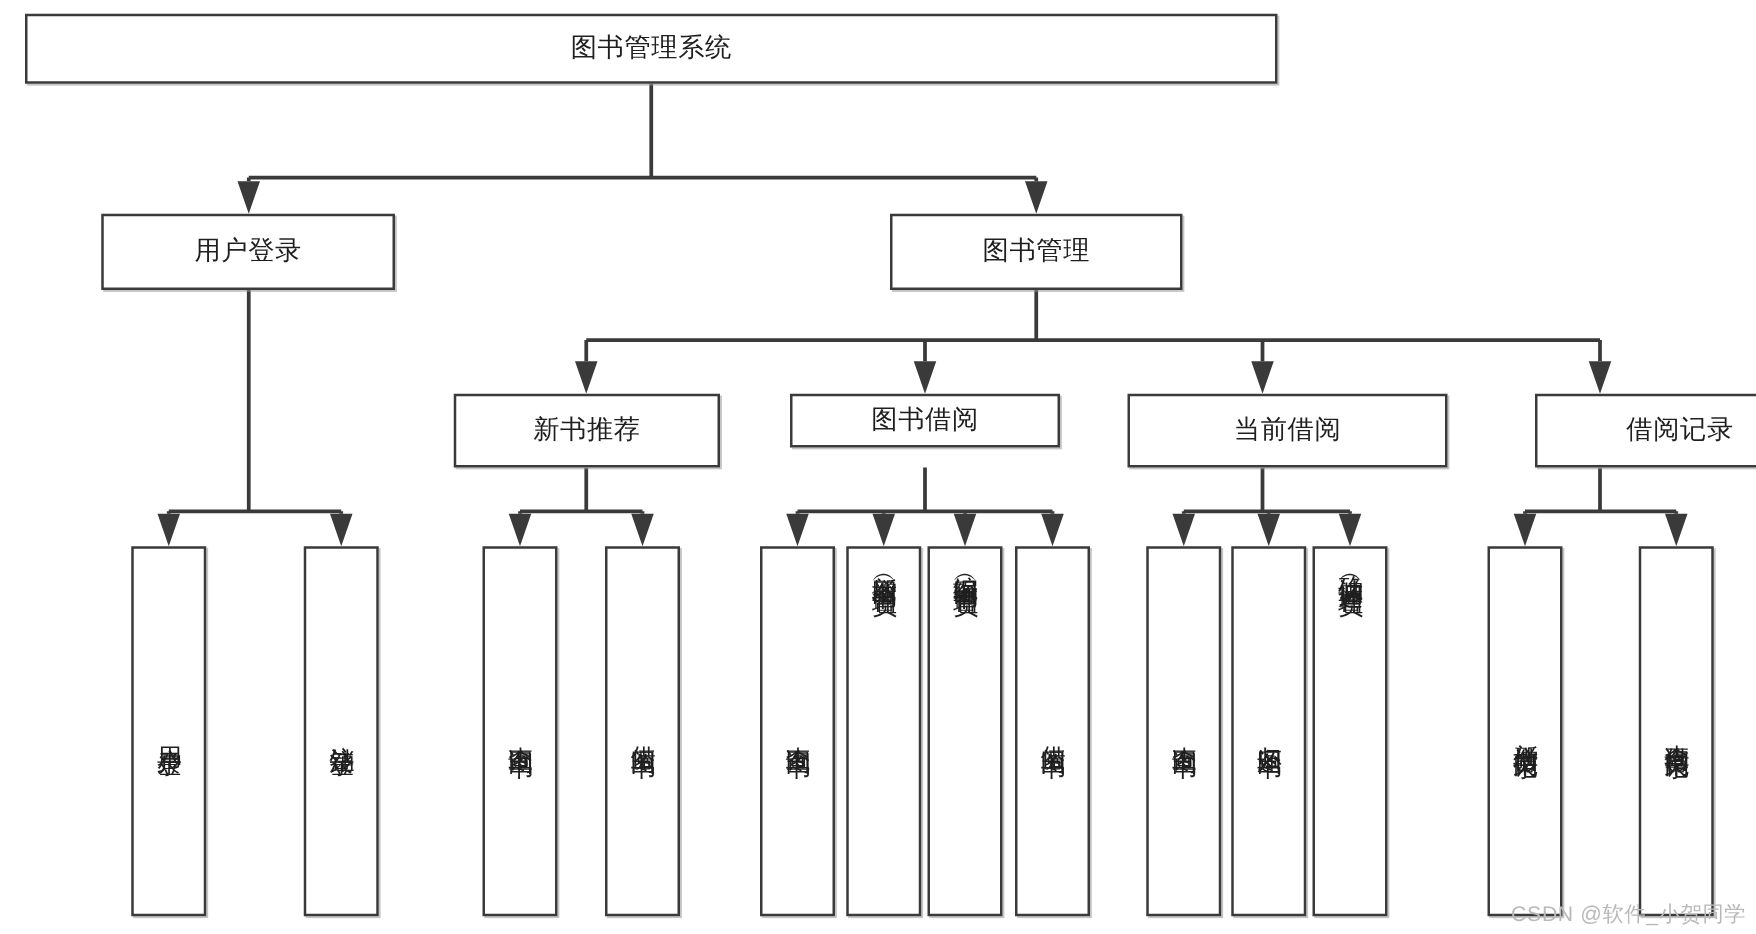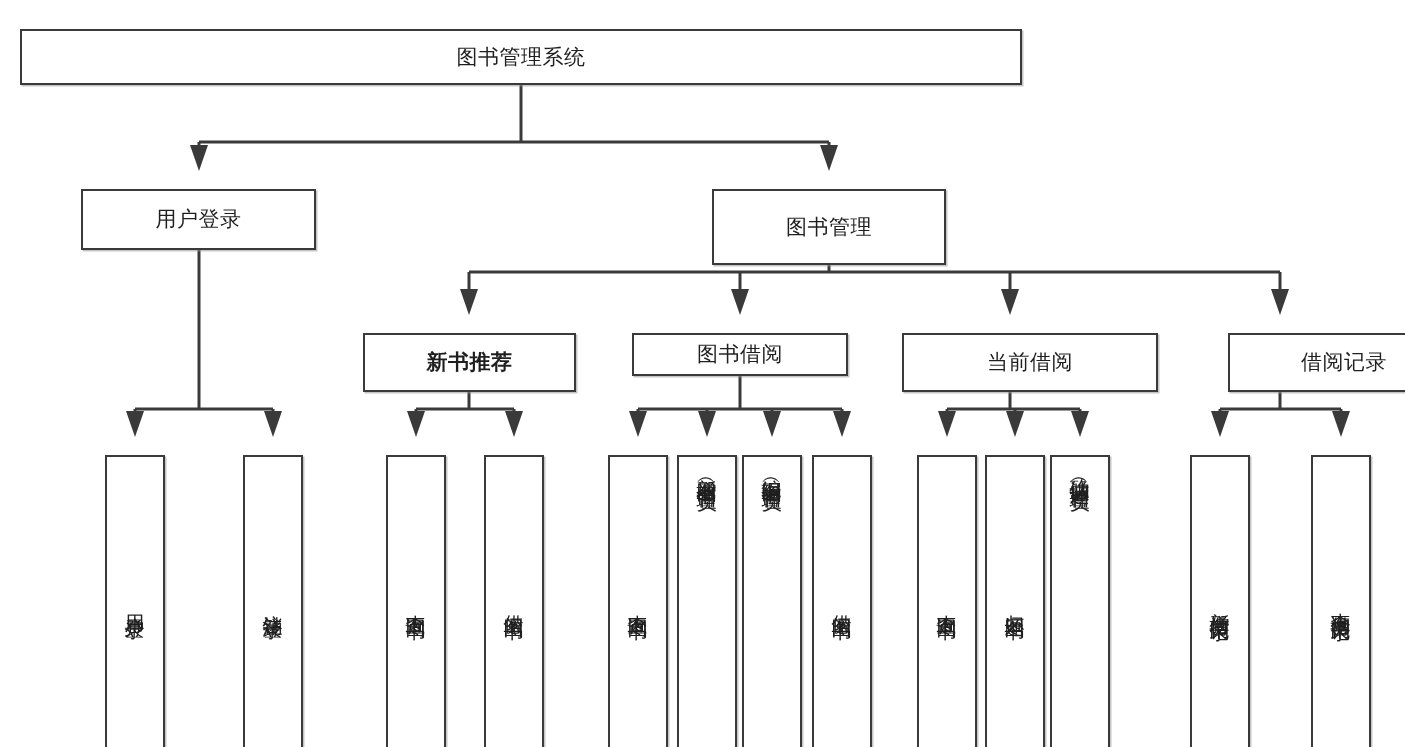--- a/index.html
+++ b/index.html
@@ -26,21 +26,20 @@
   }
   .node-box {
     position: absolute;
     box-sizing: border-box;
     background: #ffffff;
     border: 2px solid #3a3a3a;
     display: flex;
     align-items: center;
     justify-content: center;
     box-shadow: 1.5px 1.5px 0 rgba(150,150,150,0.55);
-    margin-top: 18px;
   }
   .node-label {
     color: #1f1f1f;
     font-size: 21px;
     line-height: 1.18;
     letter-spacing: 0.5px;
     white-space: nowrap;
     text-align: center;
   }
   .node-box.vertical {
@@ -134,24 +133,24 @@
       </g>
   </svg>
 
   <div id="boxes-layer">
       <div class="node-box" style="left: 20px; top: 11px; width: 1002px; height: 56px;">
         <span class="node-label">图书管理系统</span>
       </div>
       <div class="node-box" style="left: 81px; top: 171px; width: 235px; height: 61px;">
         <span class="node-label">用户登录</span>
       </div>
-      <div class="node-box" style="left: 712px; top: 171px; width: 234px; height: 76px;">
+      <div class="node-box" style="left: 712px; top: 171px; width: 234px; height: 61px;">
         <span class="node-label">图书管理</span>
       </div>
-      <div class="node-box" style="left: 363px; top: 315px; width: 213px; height: 59px; font-weight: bold;">
+      <div class="node-box" style="left: 363px; top: 315px; width: 213px; height: 59px;">
         <span class="node-label">新书推荐</span>
       </div>
       <div class="node-box" style="left: 632px; top: 315px; width: 216px; height: 43px;">
         <span class="node-label">图书借阅</span>
       </div>
       <div class="node-box" style="left: 902px; top: 315px; width: 256px; height: 59px;">
         <span class="node-label">当前借阅</span>
       </div>
       <div class="node-box" style="left: 1228px; top: 315px; width: 232px; height: 59px;">
         <span class="node-label">借阅记录</span>
@@ -190,14 +189,15 @@
         <span class="node-label">确认归还（管理员）</span>
       </div>
       <div class="node-box vertical midalign" style="left: 1190px; top: 437px; width: 60px; height: 296px;">
         <span class="node-label">新增借阅记录</span>
       </div>
       <div class="node-box vertical midalign" style="left: 1311px; top: 437px; width: 60px; height: 296px;">
         <span class="node-label">查询借阅记录</span>
       </div>
     </div>
 
+  <div class="watermark">CSDN @软件_小贺同学</div>
 
 </div>
 
 </body></html>

